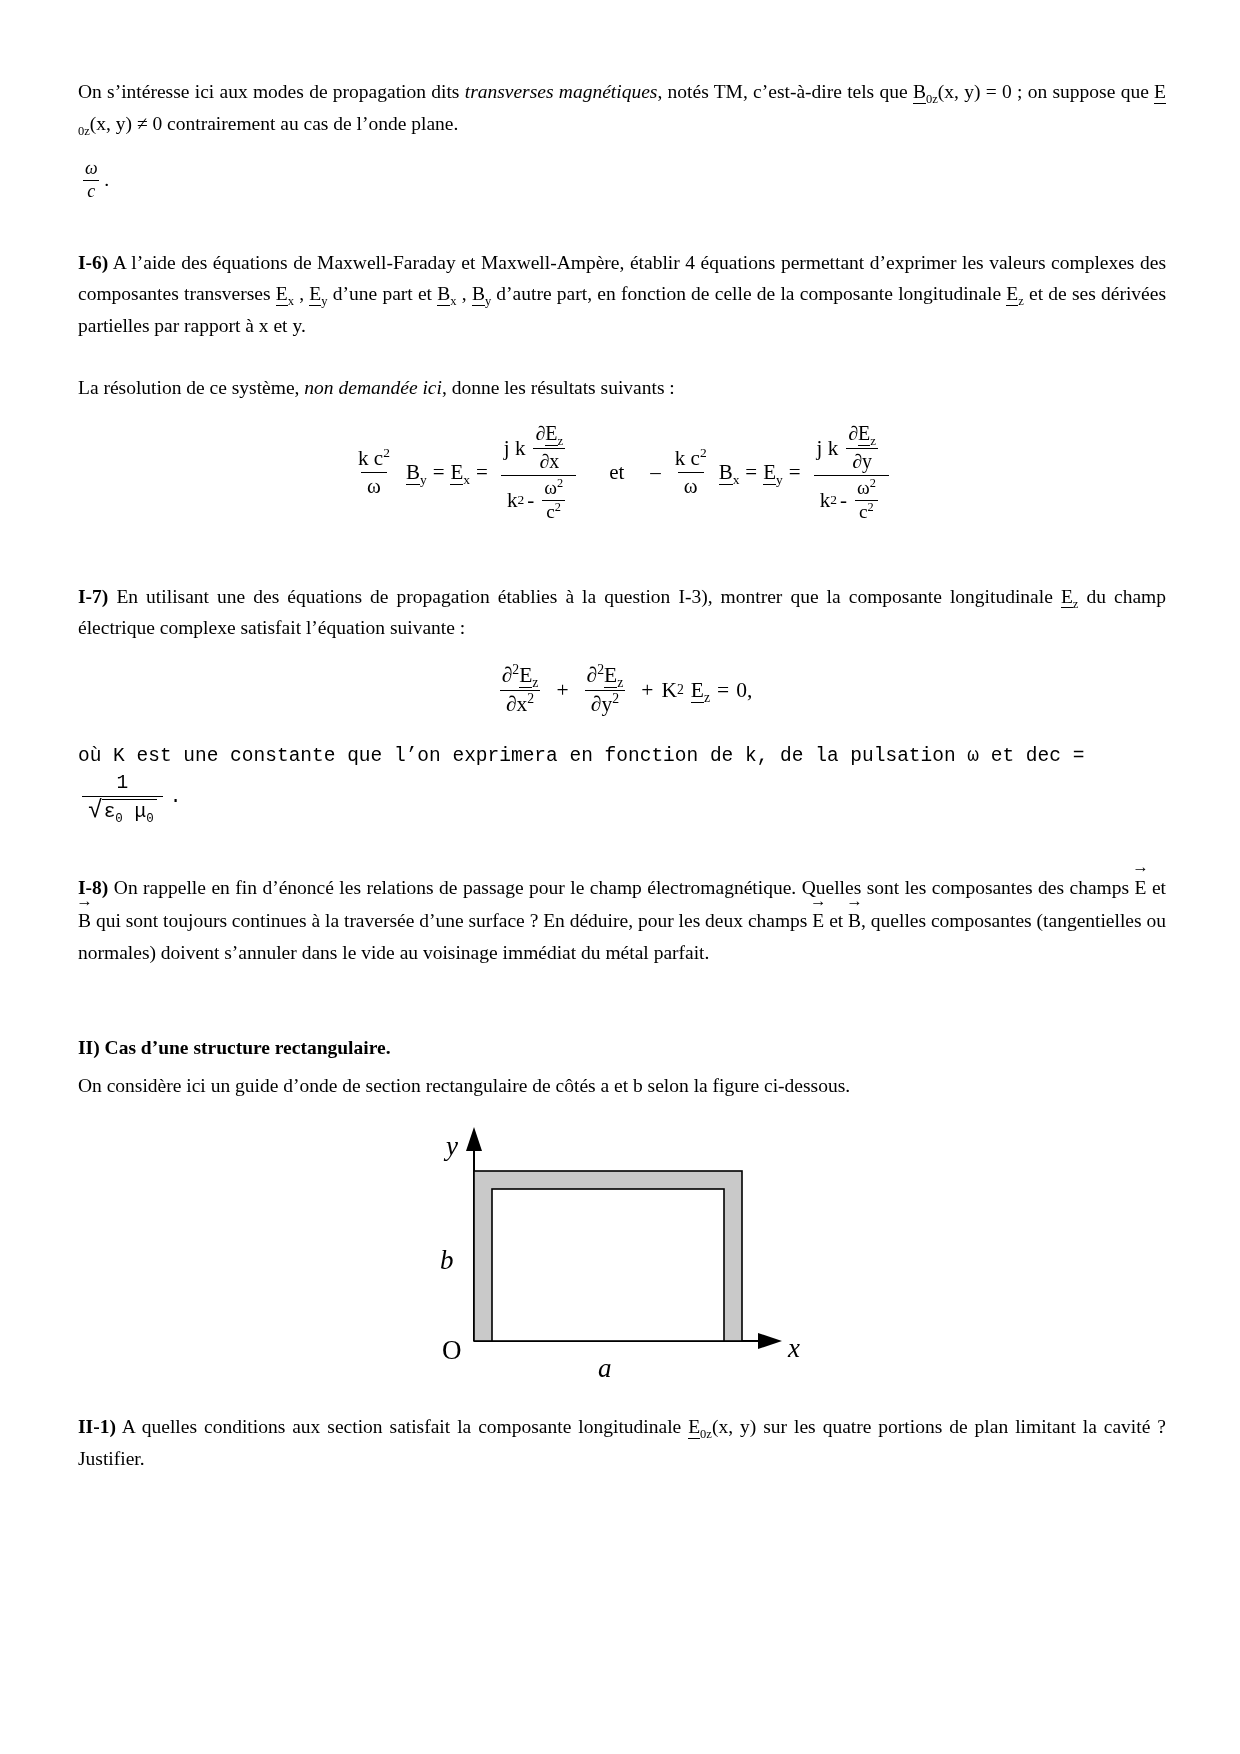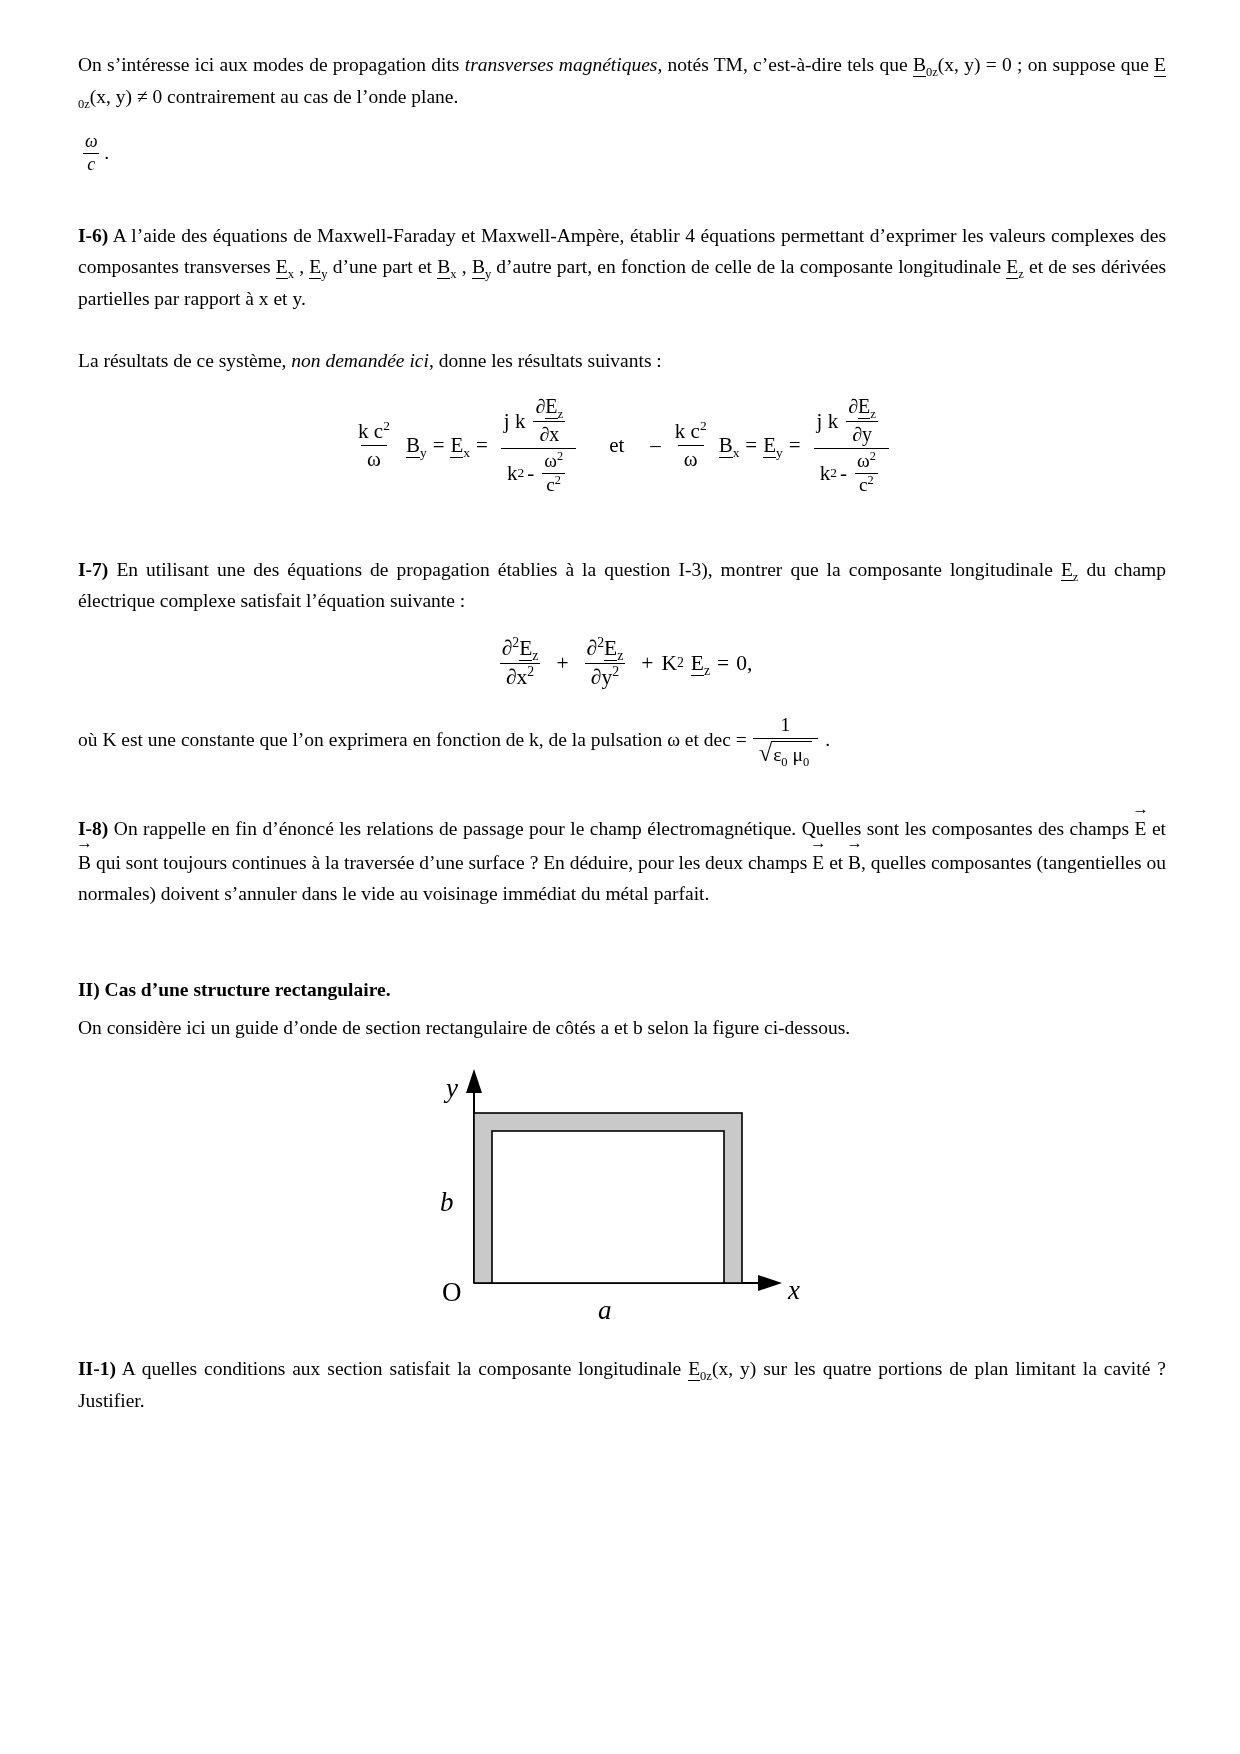--- a/index.html
+++ b/index.html
@@ -7,21 +7,21 @@
     width:1240px; height:1754px;
     background:#ffffff;
     font-family:"Liberation Serif","DejaVu Serif",serif;
     color:#000000;
     overflow:hidden;
   }
   .page{
     position:relative;
     width:1240px; height:1754px;
     box-sizing:border-box;
-    padding:49px 74px 0 78px;
+    padding:76px 74px 0 78px;
   }
   p{margin:0;}
   .para{
     font-size:19.5px;
     line-height:1.62;
     text-align:justify;
     margin-bottom:6px;
   }
   .it{font-style:italic;}
   .bold{font-weight:bold;}
@@ -107,21 +107,21 @@
 
   <div class="gap-lg"></div>
 
   <p class="para">
     <span class="bold">I-6)</span><span> A l’aide des équations de Maxwell-Faraday et Maxwell-Ampère, établir 4 équations permettant d’exprimer les valeurs complexes des composantes transverses </span><span class="math"><span class="uline">E</span><sub>x</sub></span><span> , </span><span class="math"><span class="uline">E</span><sub>y</sub></span><span>  d’une part et </span><span class="math"><span class="uline">B</span><sub>x</sub></span><span> , </span><span class="math"><span class="uline">B</span><sub>y</sub></span><span>  d’autre part, en fonction de celle de la composante longitudinale </span><span class="math"><span class="uline">E</span><sub>z</sub></span><span>  et de ses dérivées partielles par rapport à x et y.</span>
   </p>
 
   <div class="gap-md"></div>
 
   <p class="para">
-    <span>La résultats de ce système, </span><span class="it">non demandée ici</span><span>, donne les résultats suivants :</span>
+    <span>La résolution de ce système, </span><span class="it">non demandée ici</span><span>, donne les résultats suivants :</span>
   </p>
 
   <div class="gap-sm"></div>
 
   <div class="eqrow">
 
     <span class="math" style="display:inline-flex;align-items:center;">
       <span class="tall-frac">
         <span class="num"><span>k</span>&nbsp;<span>c</span><sup>2</sup></span>
         <span class="den">ω</span>
@@ -207,21 +207,21 @@
     <span>K</span>
       <sup>2</sup>
     <span class="math" style="margin-left:7px;"><span class="uline">E</span><sub>z</sub></span>
     <span style="margin:0 7px;">=</span>
     <span>0</span>
       <span>,</span>
   </div>
 
   <div class="gap-md"></div>
 
-  <p class="para" style="display:flex;align-items:center;flex-wrap:wrap;">
+  <p class="para" style="display:flex;align-items:center;flex-wrap:wrap;font-family:Liberation Mono, monospace;">
     <span>où K est une constante que l’on exprimera en fonction de k, de la pulsation ω et de  </span>
       <span style="margin-right:2px;">c =</span>
     <span class="tall-frac">
       <span class="num">1</span>
       <span class="den">
         <span class="sqrt">
           <span class="radical">√</span>
           <span class="under"><span>ε</span><sub>0</sub>&nbsp;<span>μ</span><sub>0</sub></span>
         </span>
       </span>

